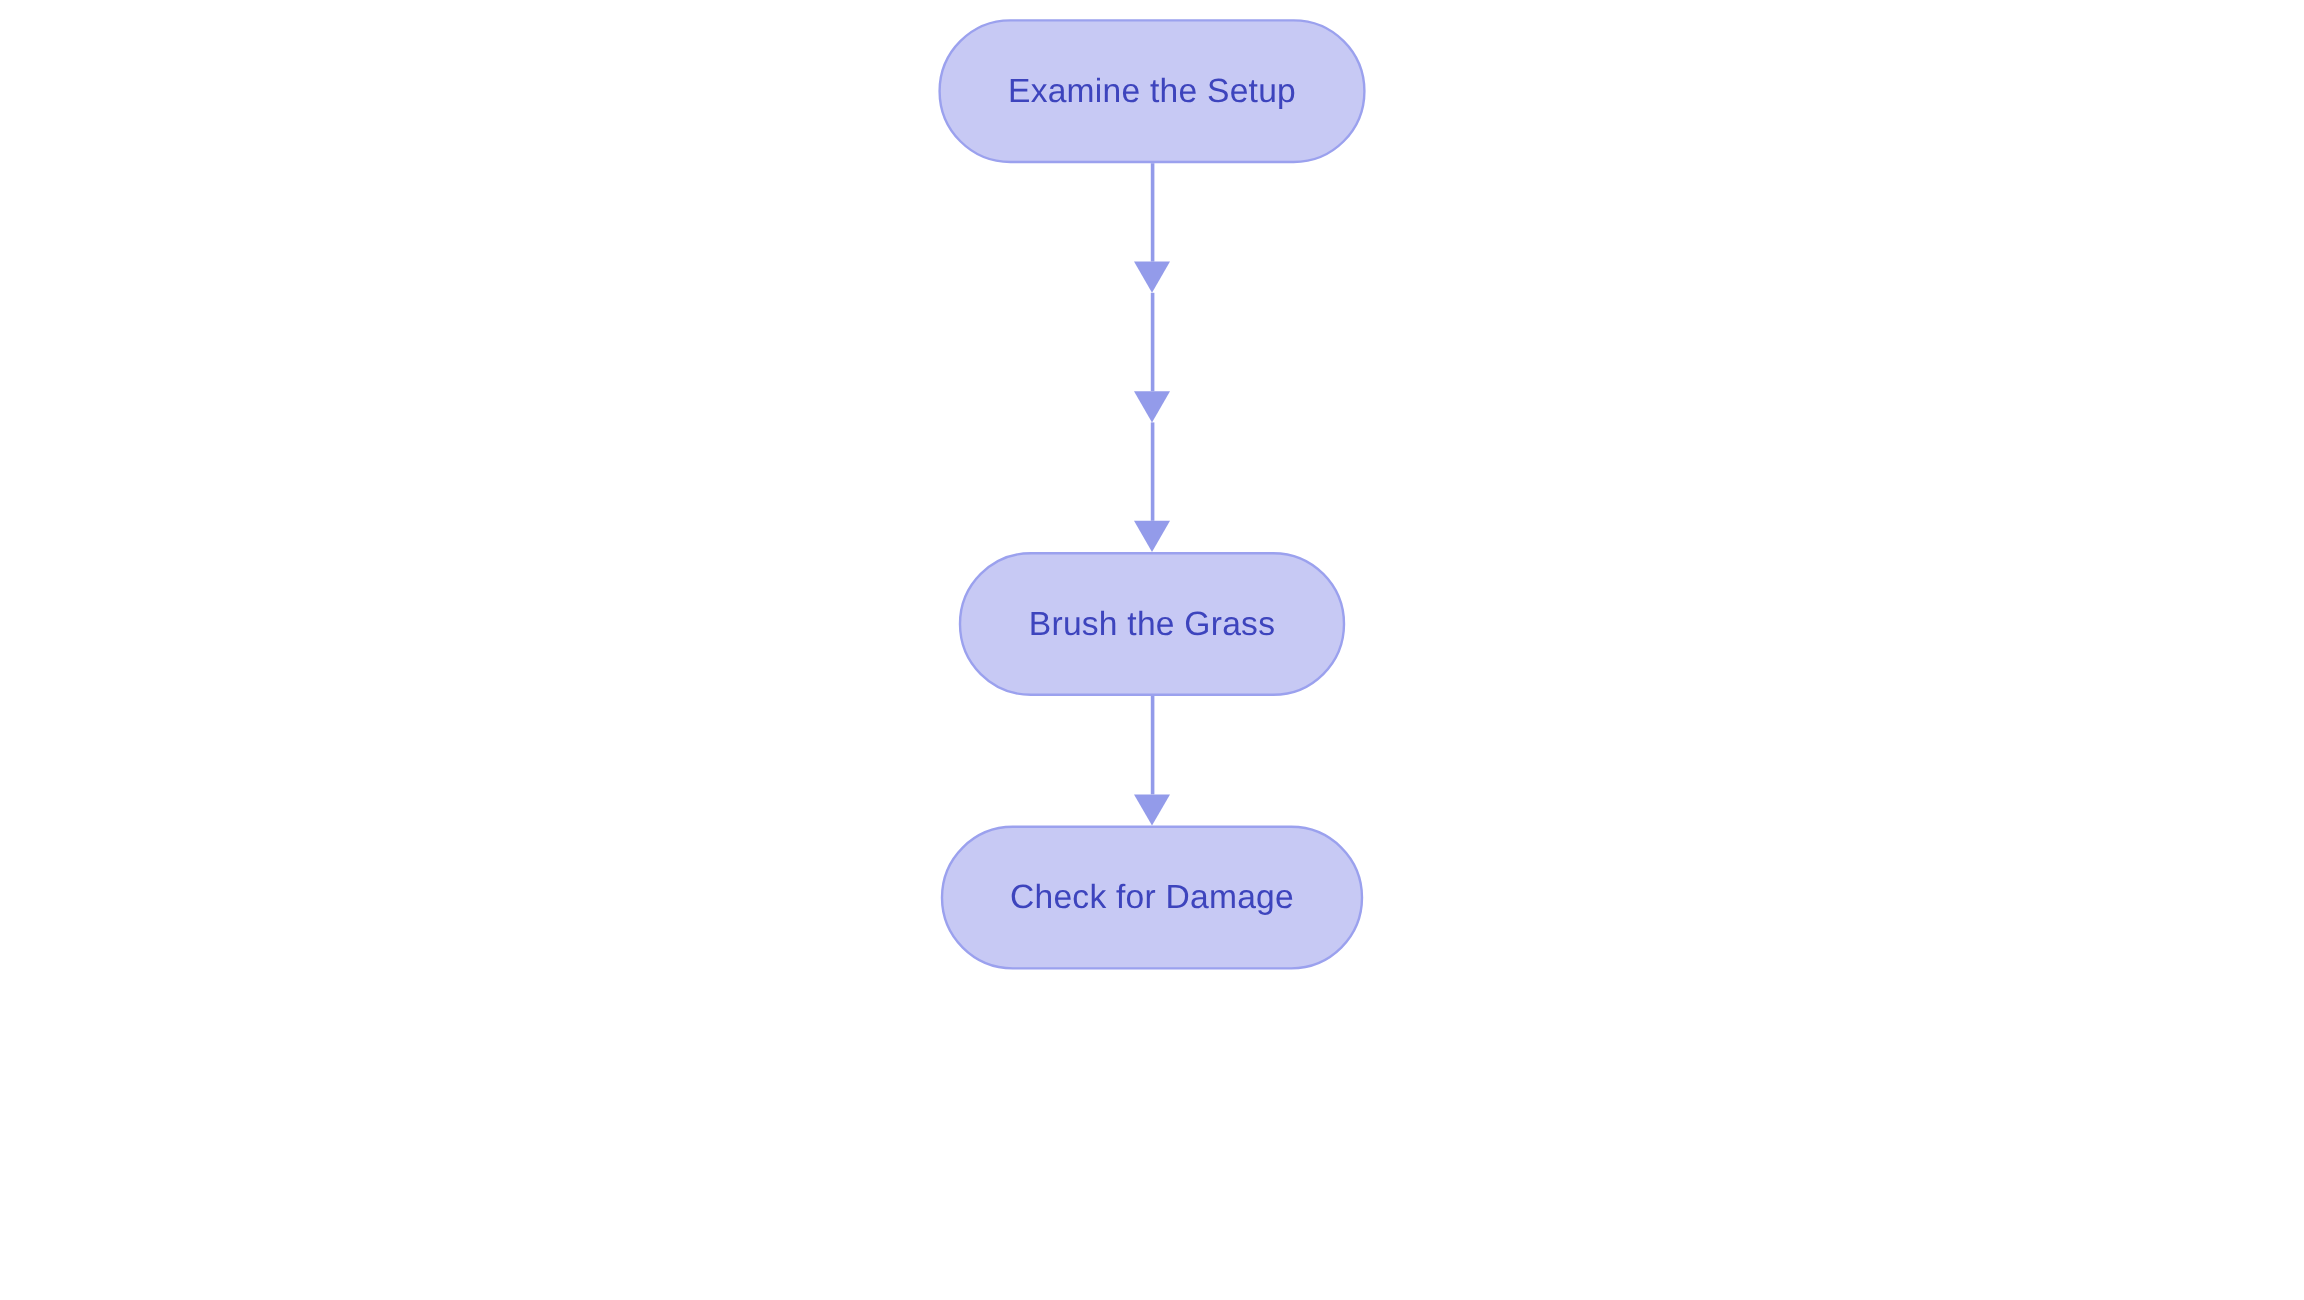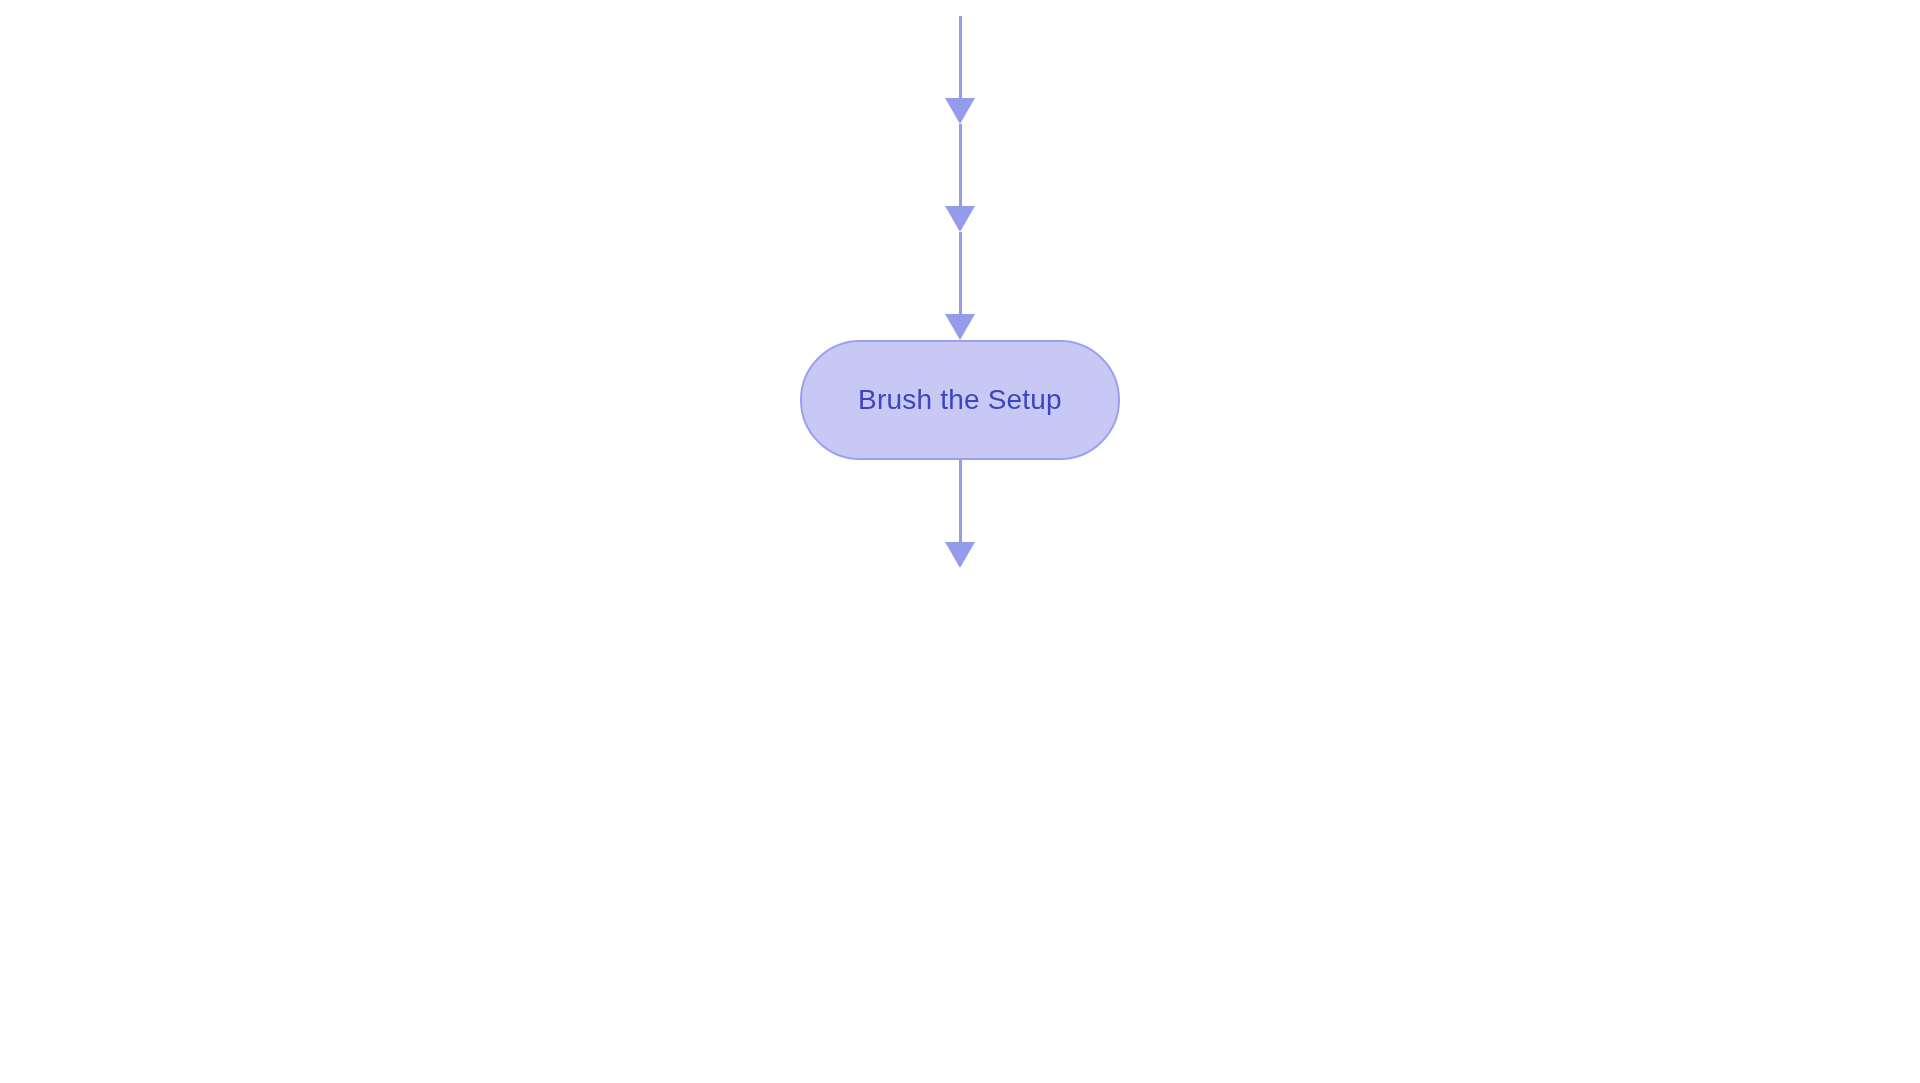--- a/index.html
+++ b/index.html
@@ -59,33 +59,39 @@
     border-left: 15px solid transparent;
     border-right: 15px solid transparent;
     border-top: 26px solid var(--arrow, #939bea);
   }
 </style>
 </head>
 <body>
 
 <div class="canvas">
   <div class="flow" id="flow">
+      <div class="flow-node">
+        <span class="label">Examine the Setup</span>
+      </div>
       <div class="flow-arrow">
         <div class="arrow-line"></div>
         <div class="arrow-head"></div>
       </div>
       <div class="flow-arrow">
         <div class="arrow-line"></div>
         <div class="arrow-head"></div>
       </div>
       <div class="flow-arrow">
         <div class="arrow-line"></div>
         <div class="arrow-head"></div>
       </div>
       <div class="flow-node">
-        <span class="label">Brush the Setup</span>
+        <span class="label">Brush the Grass</span>
       </div>
       <div class="flow-arrow">
         <div class="arrow-line"></div>
         <div class="arrow-head"></div>
       </div>
+      <div class="flow-node">
+        <span class="label">Check for Damage</span>
+      </div>
     </div>
 </div>
 
 </body></html>

